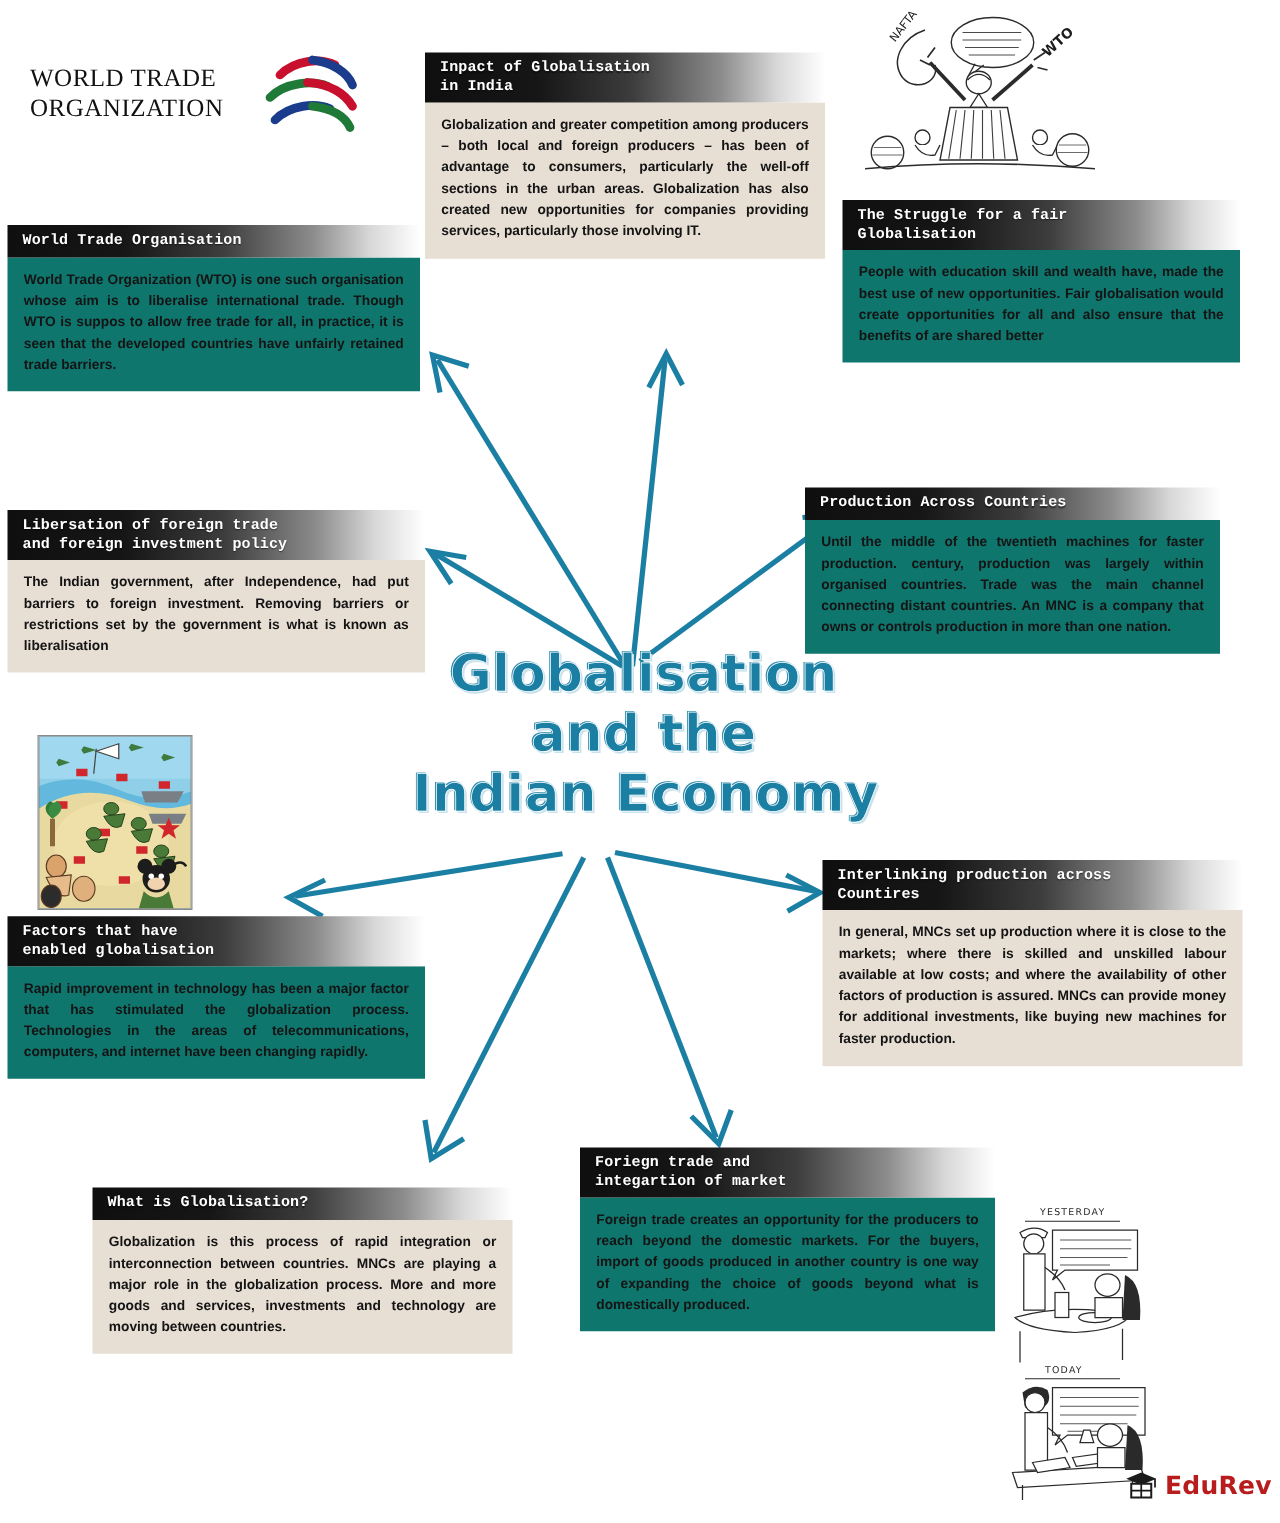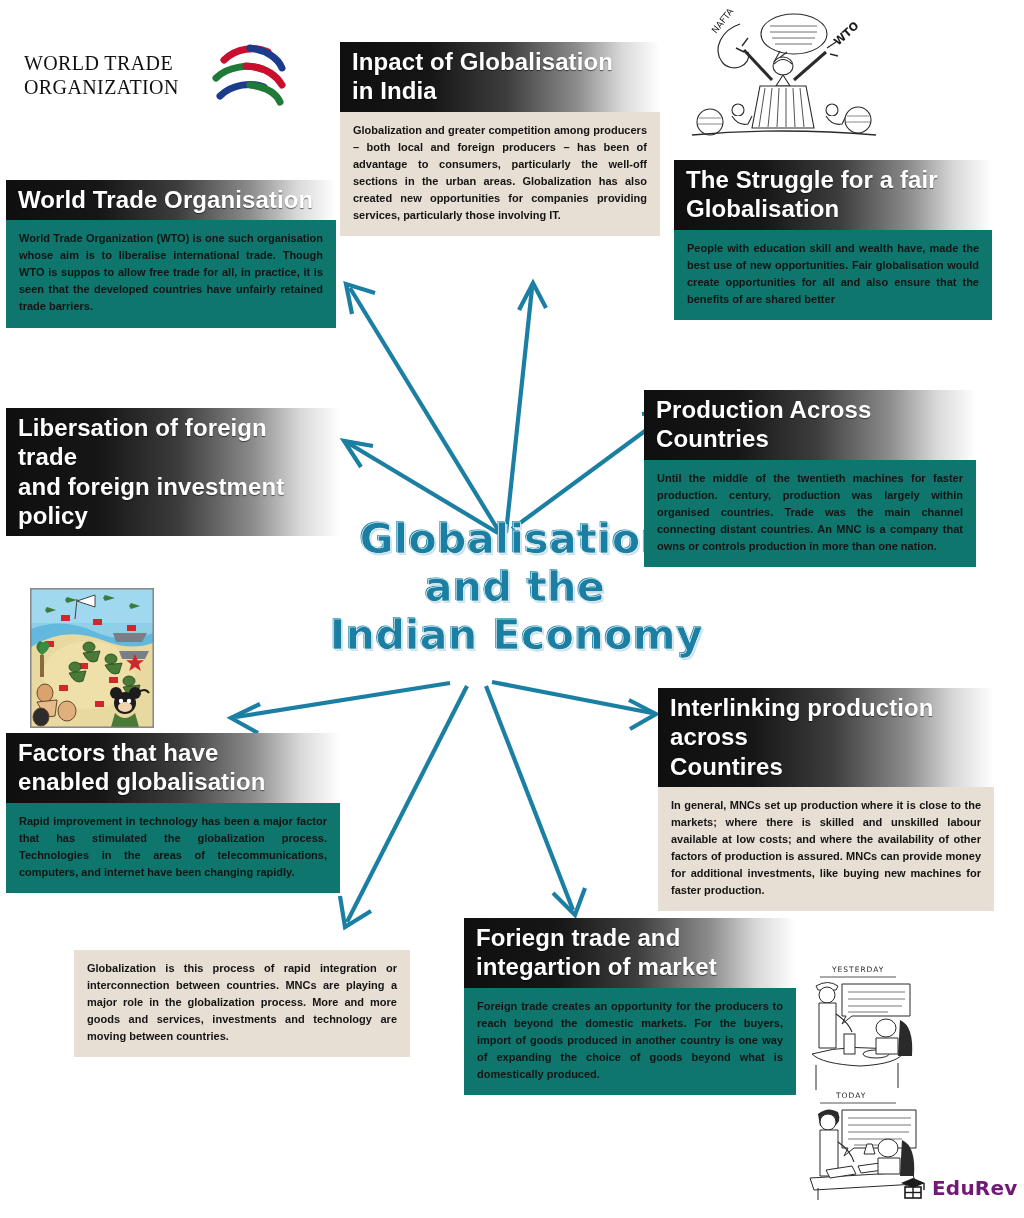--- a/index.html
+++ b/index.html
@@ -31,23 +31,23 @@
   .card {
     position: absolute;
     box-sizing: border-box;
   }
   .card-head {
     position: relative;
     background: linear-gradient(to right,
                 #0f0f0f 0%, #161616 28%, #3d3d3d 52%,
                 #8c8c8c 74%, #d8d8d8 88%, #ffffff 100%);
     color: #ffffff;
-    font-family: Liberation Sans, sans-serif;
+    font-family: Liberation Mono, monospace;
     font-weight: 700;
-    font-size: 24px;
+    font-size: 12px;
     line-height: 1.22;
     padding: 5px 10px 6px 12px;
     letter-spacing: .1px;
     text-shadow: 0 1px 1px rgba(0,0,0,.55);
   }
   .card-body {
     font-family: "Liberation Sans", sans-serif;
     font-weight: 700;
     font-size: 11px;
     line-height: 1.55;
@@ -114,21 +114,21 @@
     position: absolute;
     left: 900px; top: 1176px;
     display: flex;
     align-items: center;
     gap: 6px;
   }
   #edurev .er-text {
     font-family: "DejaVu Sans", sans-serif;
     font-weight: 700;
     font-size: 20px;
-    color: #701a75;
+    color: #b91c1c;
     letter-spacing: .2px;
   }
 </style>
 </head>
 <body>
 
 <div id="page">
 
   <svg id="arrows" viewBox="0 0 1024 1218">
     <g fill="none" stroke="#1b7fa3" stroke-width="4.2" stroke-linecap="butt" stroke-linejoin="miter">
@@ -426,20 +426,21 @@
       <span>Globalisation</span>
     </div>
     <div class="card-body body-blue">People with education skill and wealth have, made the best use of new opportunities. Fair globalisation would create opportunities for all and also ensure that the benefits of are shared better</div>
   </div>
 
   <div class="card" style="left:6px; top:408px; width:334px;">
     <div class="card-head">
       <span>Libersation of foreign trade</span><br>
       <span>and foreign investment policy</span>
     </div>
+    <div class="card-body body-beige">The Indian government, after Independence, had put barriers to foreign investment. Removing barriers or restrictions set by the government is what is known as liberalisation</div>
   </div>
 
   <div class="card" style="left:644px; top:390px; width:332px;">
     <div class="card-head">Production Across Countries</div>
     <div class="card-body body-blue">Until the middle of the twentieth machines for faster production. century, production was largely within organised countries. Trade was the main channel connecting distant countries. An MNC is a company that owns or controls production in more than one nation.</div>
   </div>
 
   <div class="card" style="left:6px; top:733px; width:334px;">
     <div class="card-head">
       <span>Factors that have</span><br>
@@ -450,20 +451,21 @@
 
   <div class="card" style="left:658px; top:688px; width:336px;">
     <div class="card-head">
       <span>Interlinking production across</span><br>
       <span>Countires</span>
     </div>
     <div class="card-body body-beige">In general, MNCs set up production where it is close to the markets; where there is skilled and unskilled labour available at low costs; and where the availability of other factors of production is assured. MNCs can provide money for additional investments, like buying new machines for faster production.</div>
   </div>
 
   <div class="card" style="left:74px; top:950px; width:336px;">
+    <div class="card-head">What is Globalisation?</div>
     <div class="card-body body-beige">Globalization is this process of rapid integration or interconnection between countries. MNCs are playing a major role in the globalization process. More and more goods and services, investments and technology are moving between countries.</div>
   </div>
 
   <div class="card" style="left:464px; top:918px; width:332px;">
     <div class="card-head">
       <span>Foriegn trade and</span><br>
       <span>integartion of market</span>
     </div>
     <div class="card-body body-blue">Foreign trade creates an opportunity for the producers to reach beyond the domestic markets. For the buyers, import of goods produced in another country is one way of expanding the choice of goods beyond what is domestically produced.</div>
   </div>

